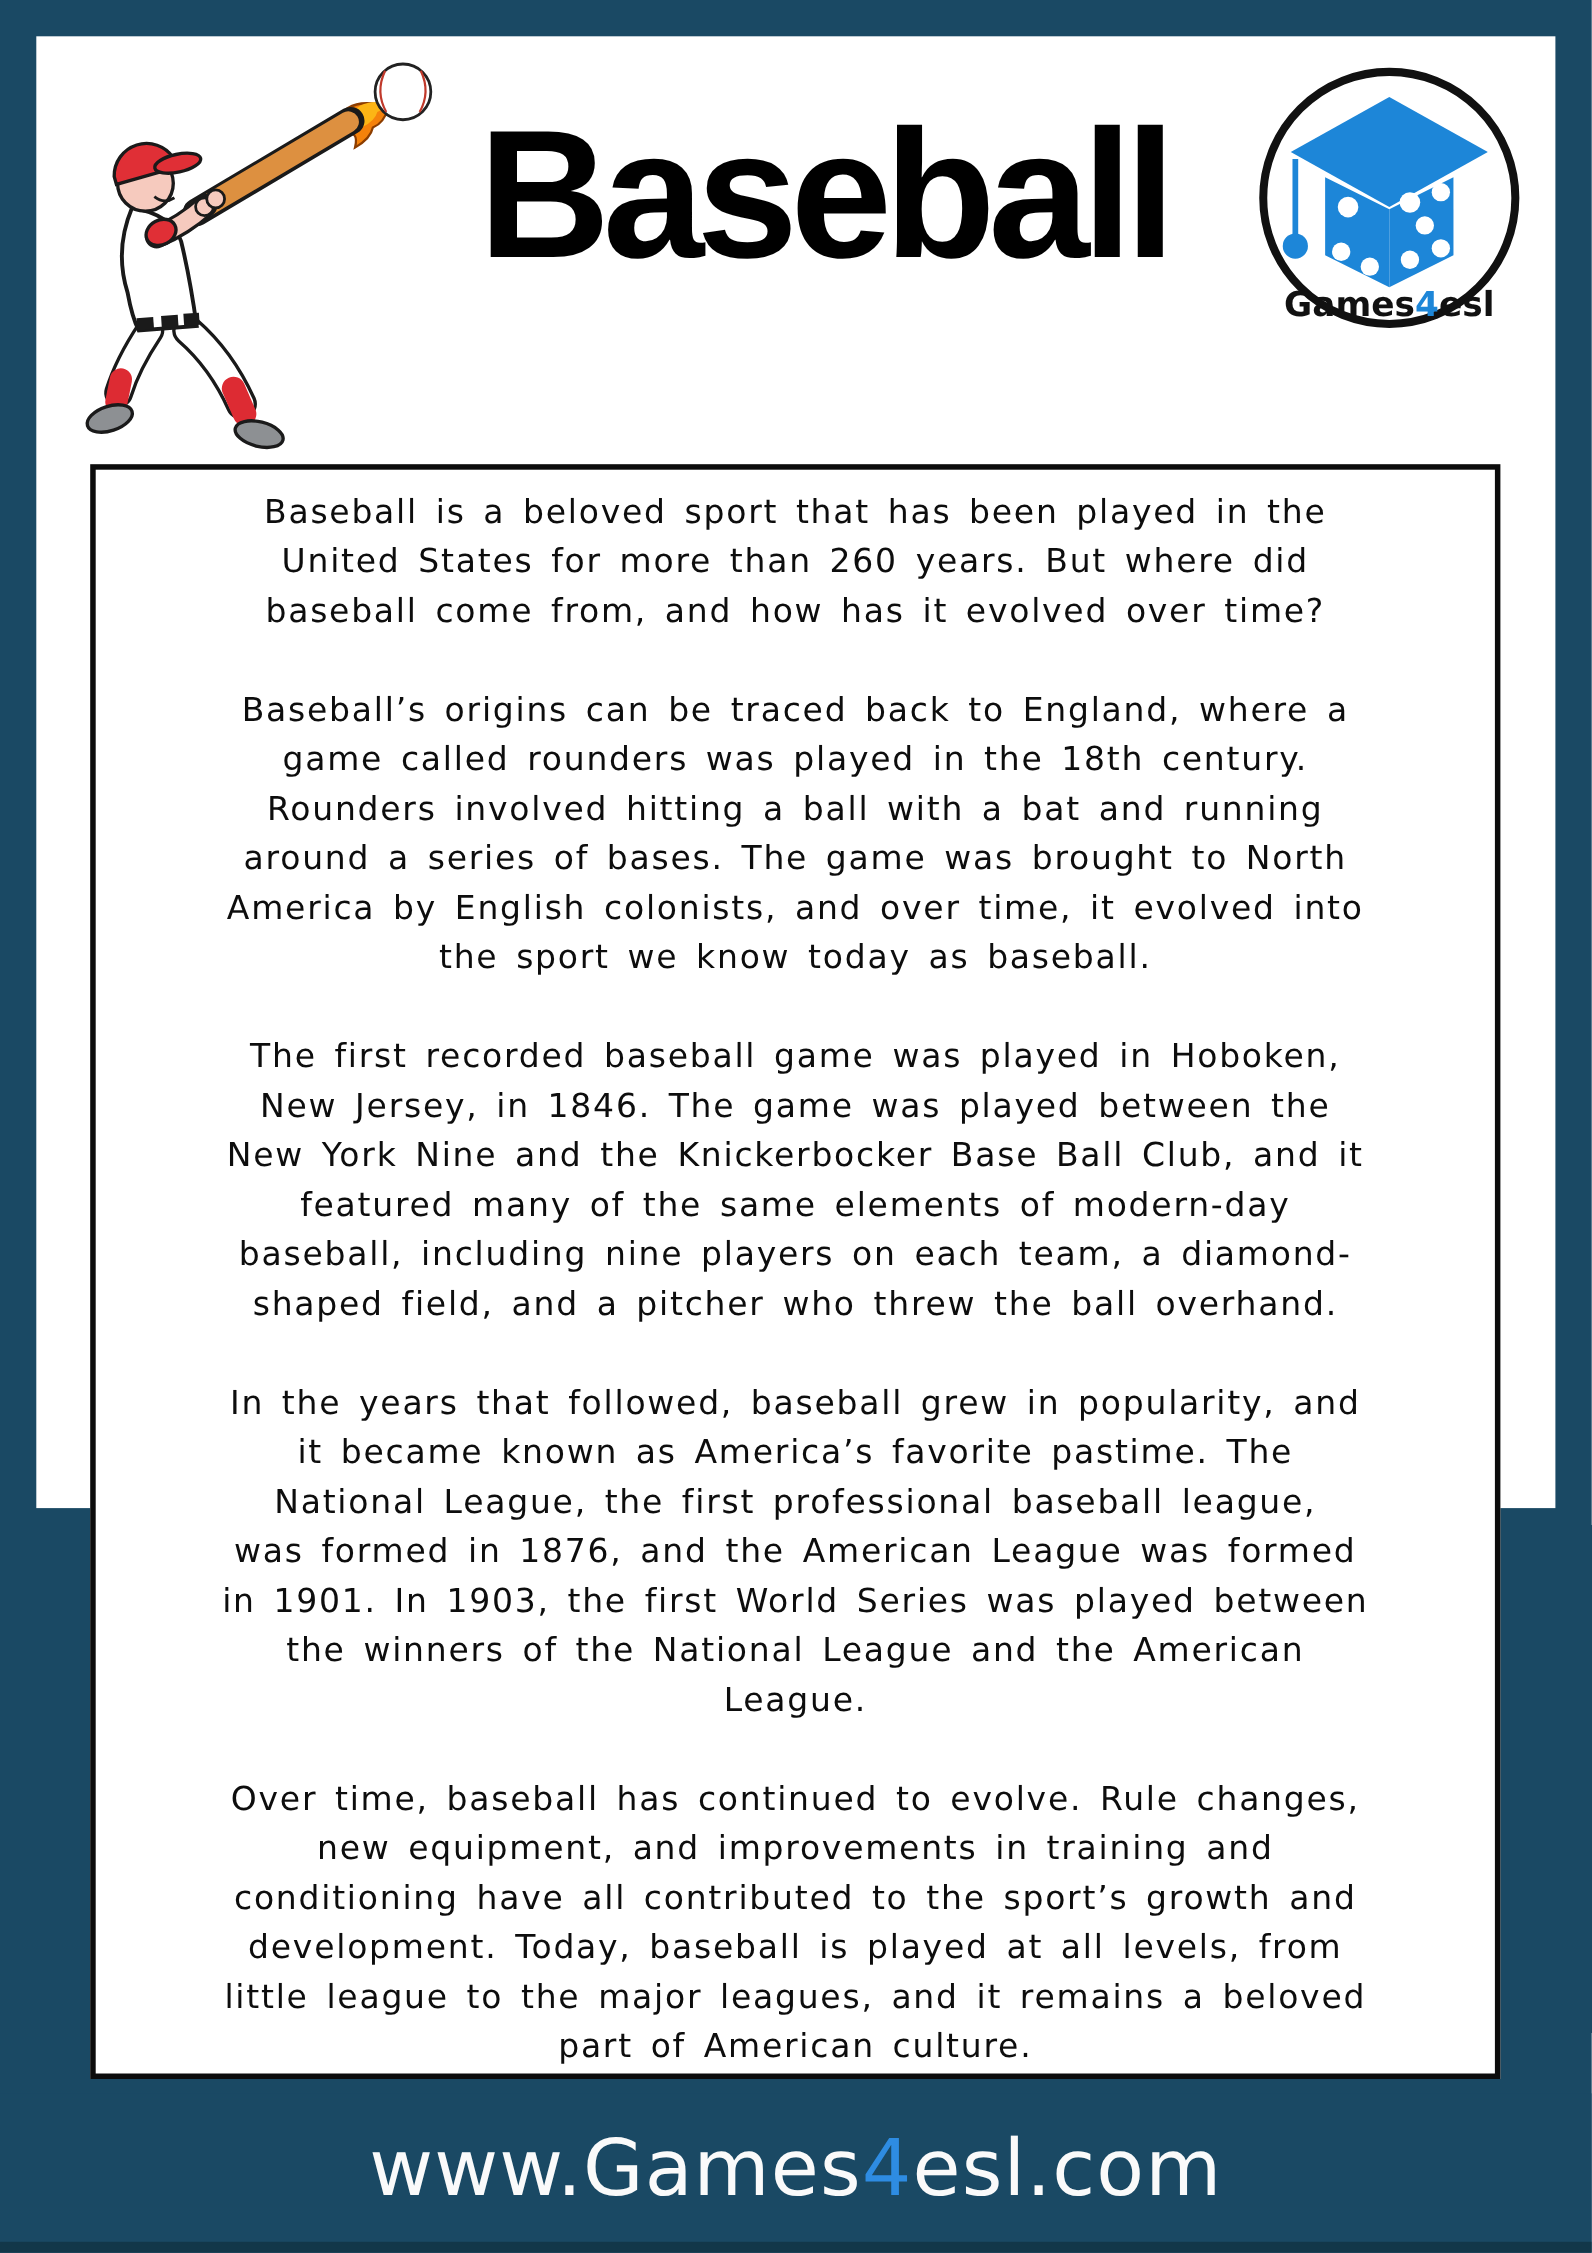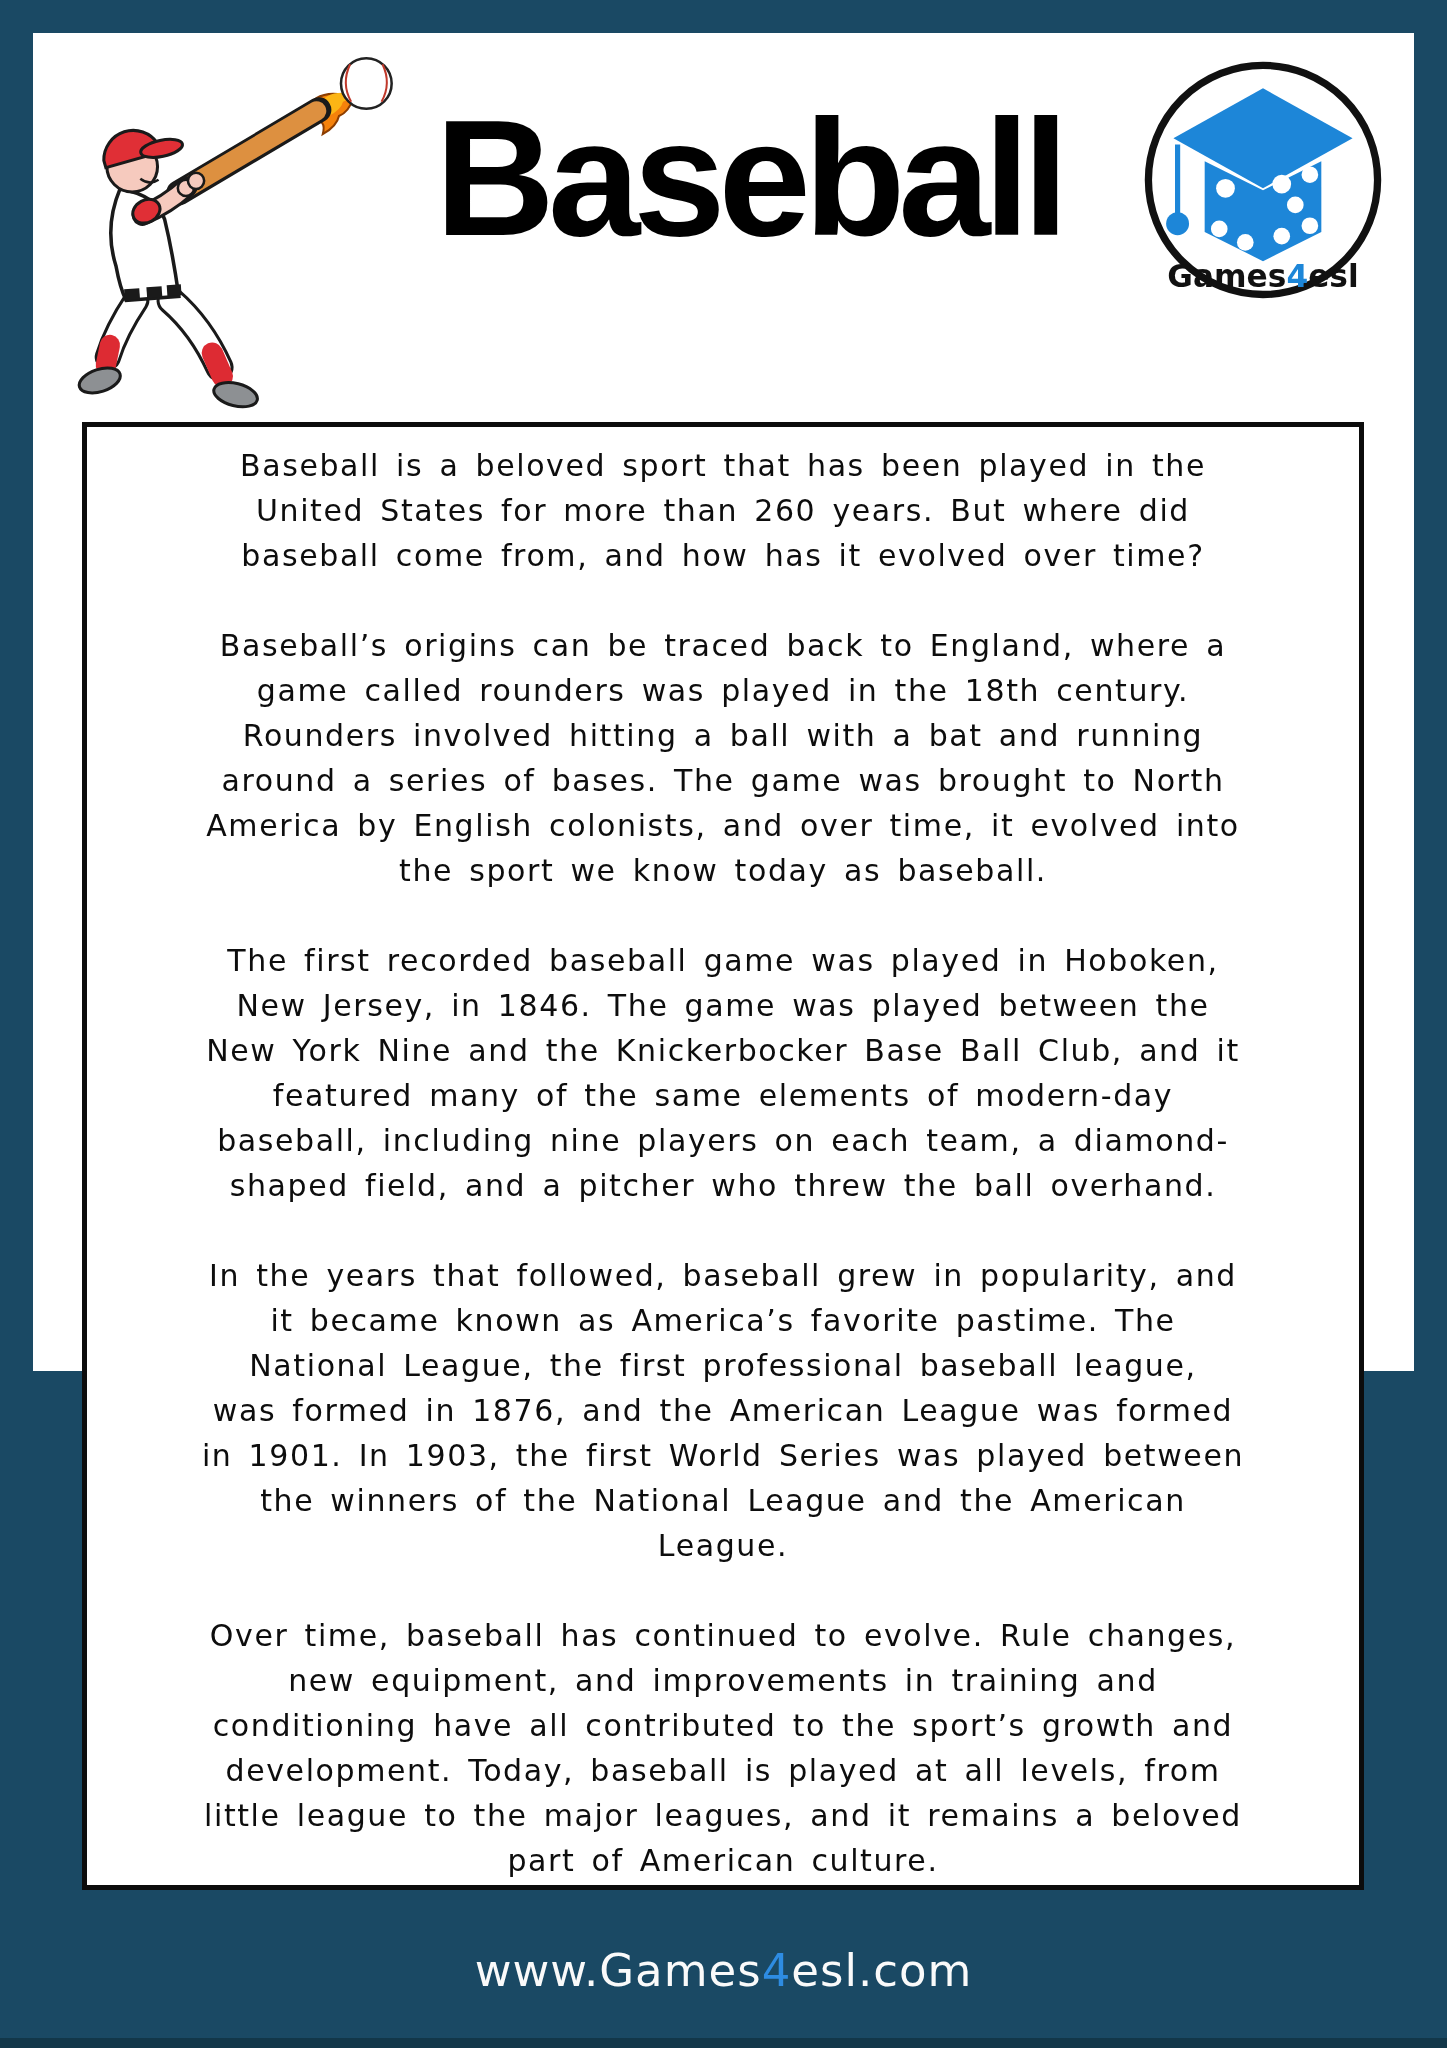--- a/index.html
+++ b/index.html
@@ -23,21 +23,21 @@
                padding:16px 18px 0;}
   .passage-box p{margin:0 0 45px;text-align:center;white-space:pre-line;
                  font-size:30px;line-height:45px;letter-spacing:1.6px;word-spacing:5px;
                  color:#0d0d0d;}
   .passage-box p:last-child{margin-bottom:0;}
 
   
   .footer{position:absolute;left:0;right:0;bottom:0;height:145px;background:#1a4964;
           border-bottom:10px solid #123749;box-sizing:border-box;
           display:flex;align-items:center;justify-content:center;}
-  .footer .url{font-size:45px;letter-spacing:1px;color:#fafafa;font-weight:500;}
+  .footer .url{font-size:71px;letter-spacing:1px;color:#fafafa;font-weight:500;}
   .footer .four{color:#2e8ce2;}
 </style>
 </head>
 <body>
 
 <div class="page">
   <div class="content">
 
     <svg class="player-svg" viewBox="0 0 340 370" aria-hidden="true">
 

